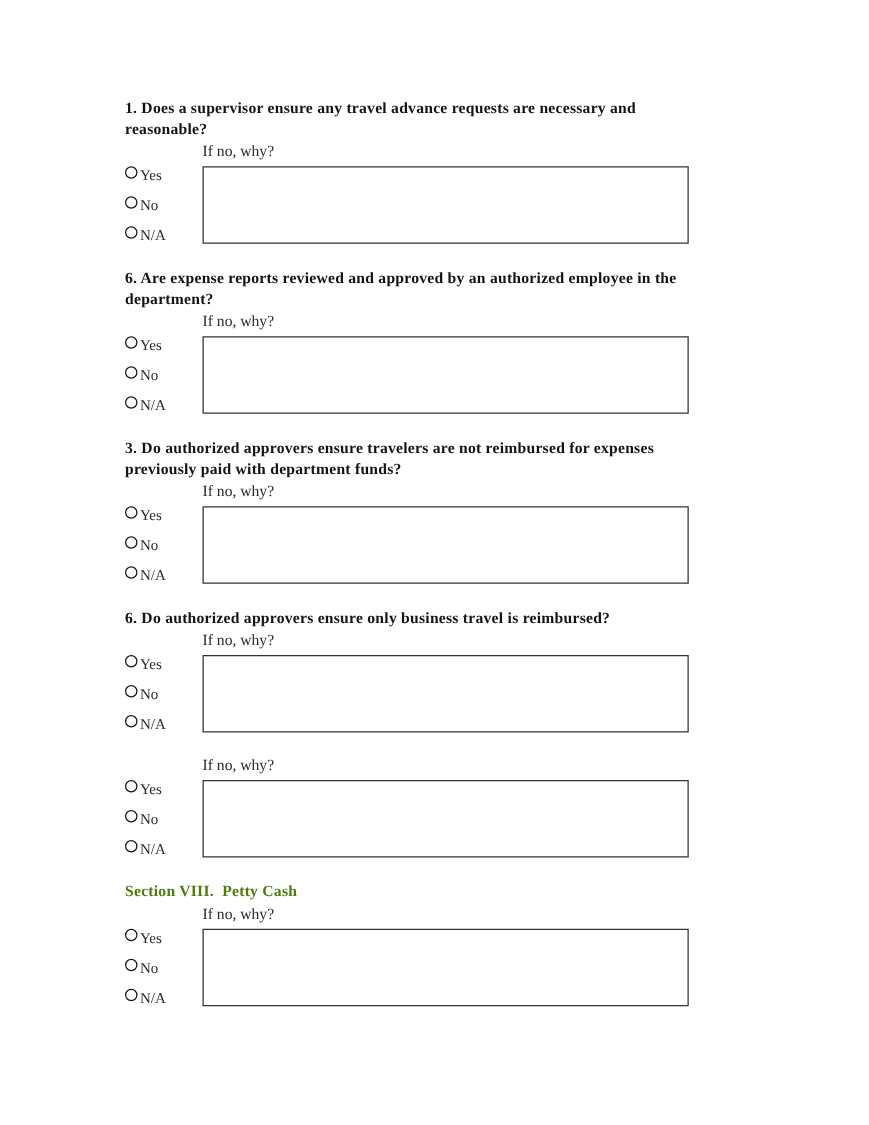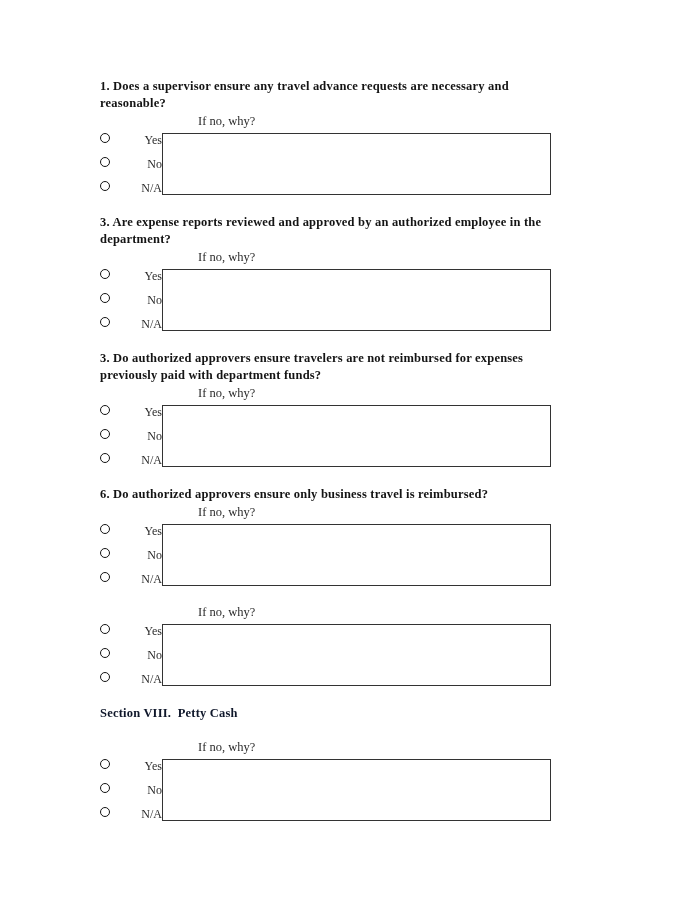--- a/index.html
+++ b/index.html
@@ -21,48 +21,47 @@
     font-size: 12.5px;
     line-height: 17px;
     color: #141414;
     white-space: pre-wrap;
     letter-spacing: 0.2px;
   }
   .section-heading {
     font-weight: bold;
     font-size: 12.5px;
     line-height: 17px;
-    color: #0f172a;
+    color: #4d7c0f;
     white-space: pre-wrap;
     letter-spacing: 0.2px;
-    margin: 4px 0 18px 0;
+    margin: 4px 0 2px 0;
   }
   .ifno {
-    margin-left: 98px;
+    margin-left: 62px;
     font-size: 12.5px;
     color: #2b2b2b;
     line-height: 15px;
     margin-top: 2px;
     margin-bottom: 4px;
   }
   .answer-row {
     display: flex;
     align-items: flex-start;
   }
   .radio-col {
     width: 62px;
     flex: 0 0 62px;
     margin-top: -2px;
   }
   .radio-row {
     display: flex;
     align-items: flex-start;
     margin-bottom: 8px;
     cursor: pointer;
-    justify-content: space-between;
   }
   .radio-circle {
     width: 10px;
     height: 10px;
     border: 1.3px solid #141414;
     border-radius: 50%;
     background: #ffffff;
     flex: 0 0 10px;
     margin-top: 2px;
   }
@@ -109,21 +108,21 @@
         <div class="radio-row">
           <span class="radio-circle"></span>
           <span class="radio-label">N/A</span>
         </div>
       </div>
       <textarea class="response-box" style=""></textarea>
     </div>
   </div>
 
   <div class="qa-block">
-    <p class="question">3. Are expense reports reviewed and approved by an authorized employee in the
+    <p class="question">6. Are expense reports reviewed and approved by an authorized employee in the
 department?</p>
     <div class="ifno">If no, why?</div>
     <div class="answer-row">
       <div class="radio-col">
         <div class="radio-row">
           <span class="radio-circle"></span>
           <span class="radio-label">Yes</span>
         </div>
         <div class="radio-row">
           <span class="radio-circle"></span>

